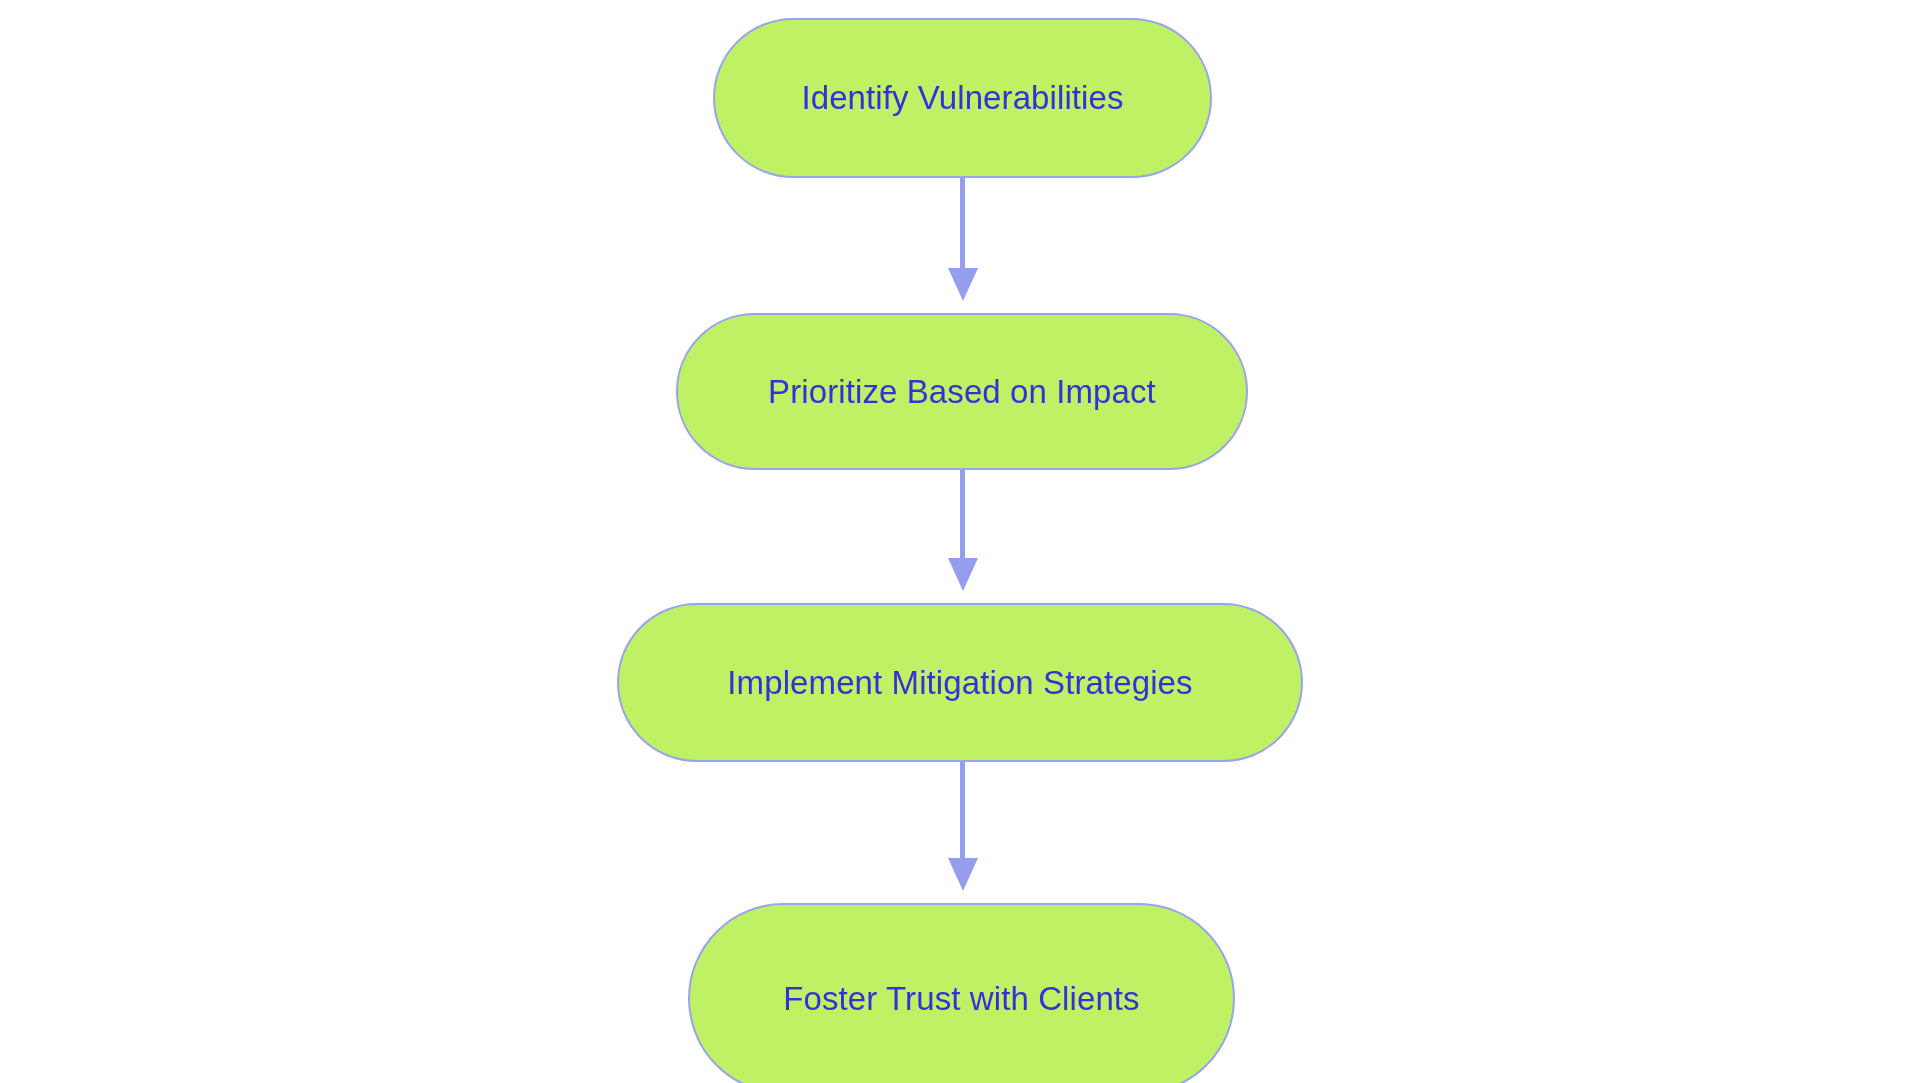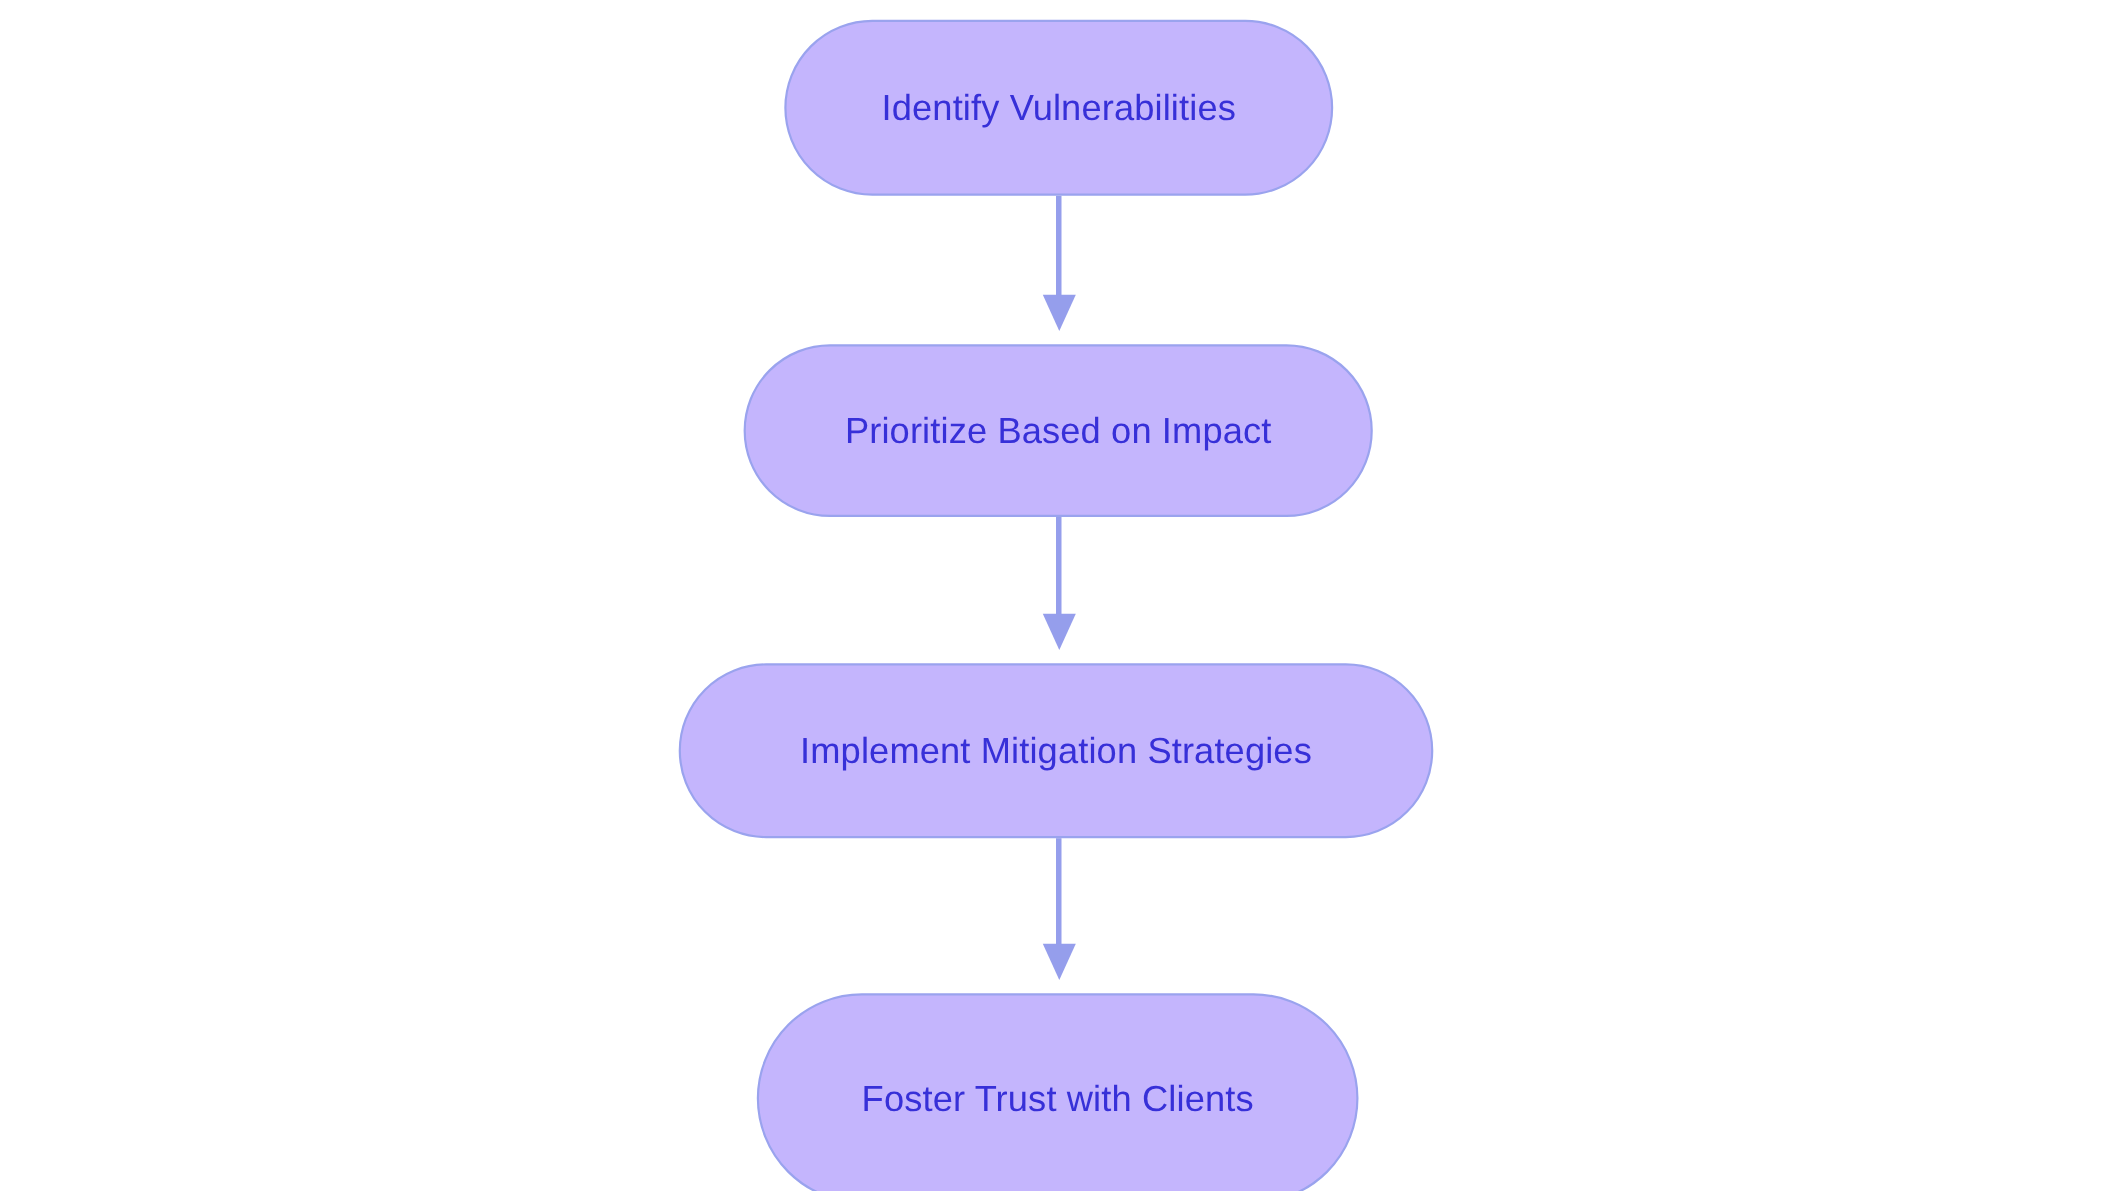--- a/index.html
+++ b/index.html
@@ -19,21 +19,21 @@
     position: relative;
     width: 1920px;
     height: 1083px;
     background: #ffffff;
   }
 
   
   .node {
     position: absolute;
     box-sizing: border-box;
-    background: #c4b5fd;
+    background: #bef264;
     border: 2px solid #9aa3ee;
     border-radius: 999px;
     display: flex;
     align-items: center;
     justify-content: center;
     text-align: center;
   }
   .node-label {
     color: #3730d8;
     font-family: "Liberation Sans", sans-serif;

